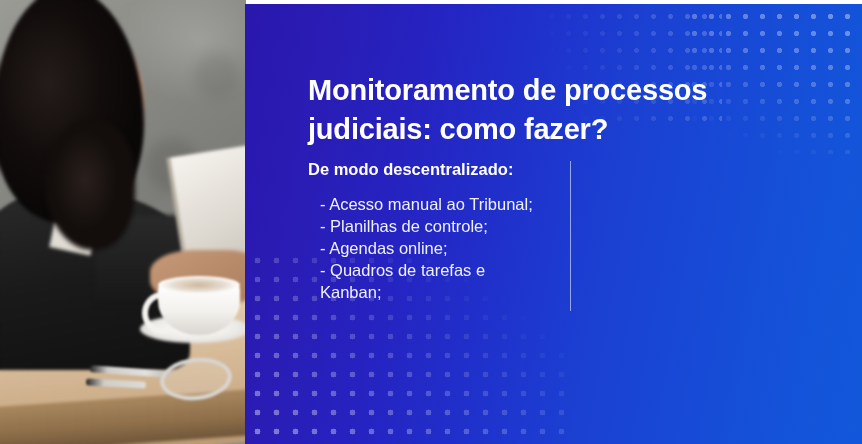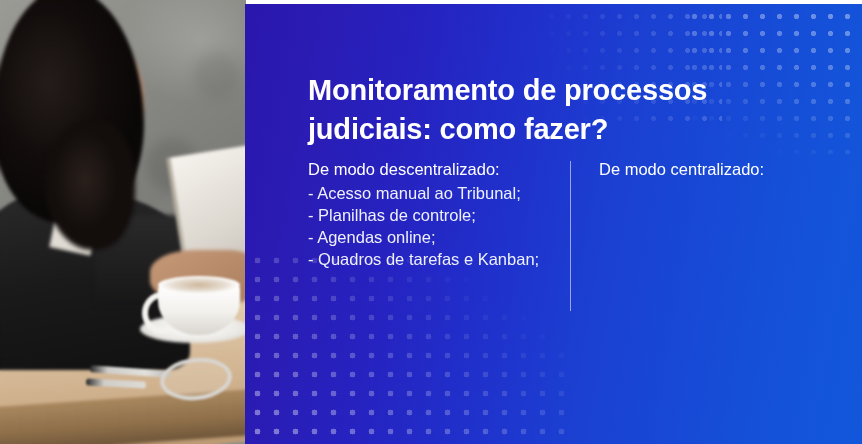--- a/index.html
+++ b/index.html
@@ -234,30 +234,30 @@
     width: 1px;
     background: rgba(255,255,255,0.55);
     height: 150px;
     margin-top: 2px;
     flex: 0 0 1px;
   }
   .col-right { width: 250px; padding-left: 28px; }
   .col-head {
     color:#ffffff;
     font-size: 16.5px;
-    font-weight: 400;
+    font-weight: 700;
     line-height: 1.33;
     margin: 0 0 1px 0;
   }
   .col-body {
     color:#eef0fb;
     font-size: 16.5px;
     font-weight: 400;
     line-height: 1.34;
-    margin: 0;
+    margin: 12px;
     white-space: pre-line;
   }
 </style>
 </head>
 <body>
 
 <div id="canvas">
 
   <div class="photo">
     <div class="ph-wall"></div>
@@ -294,18 +294,17 @@
     <div class="columns">
       <div class="col-left">
         <p class="col-head">De modo descentralizado:</p>
         <p class="col-body">- Acesso manual ao Tribunal;
 - Planilhas de controle;
 - Agendas online;
 - Quadros de tarefas e Kanban;</p>
       </div>
       <div class="col-divider"></div>
       <div class="col-right">
-        <p class="col-head">De modo centralizado:</p>
       </div>
     </div>
 
   </div>
 </div>
 
 </body></html>

